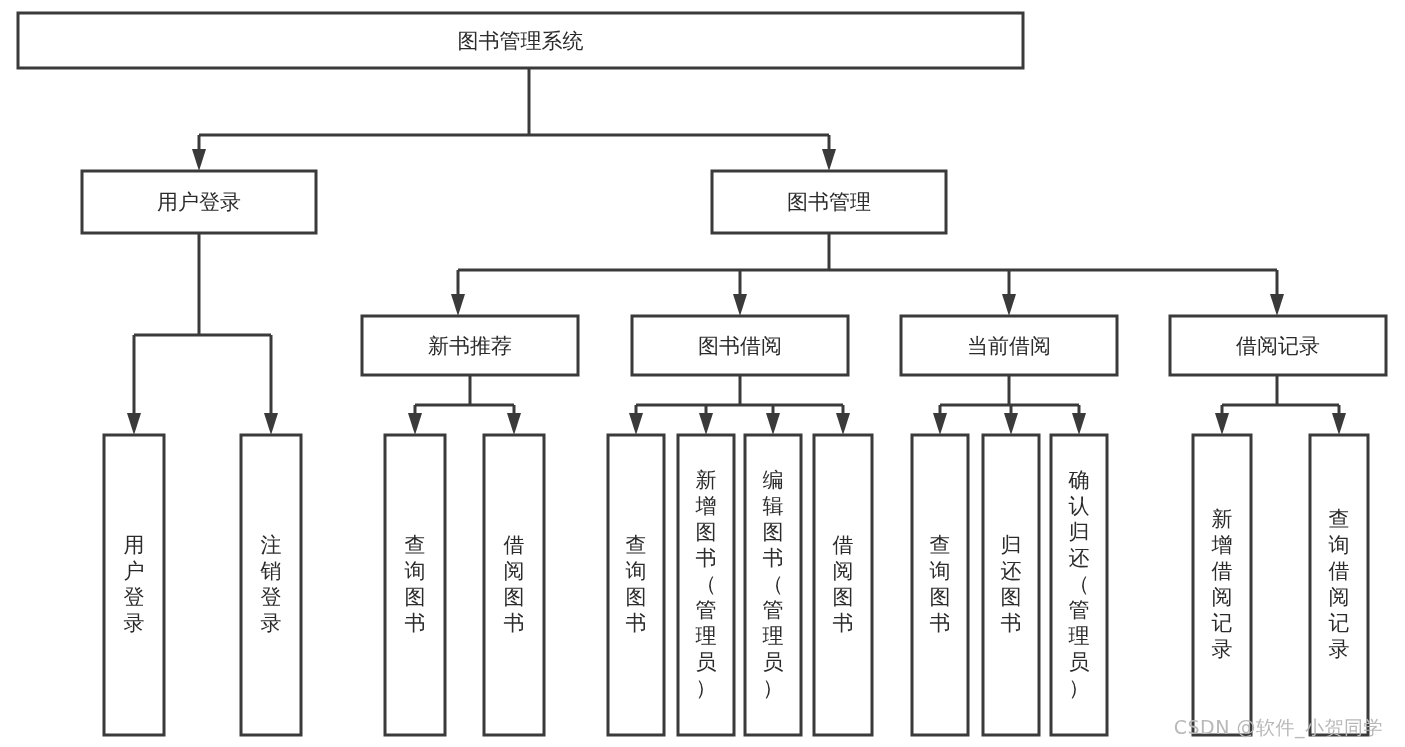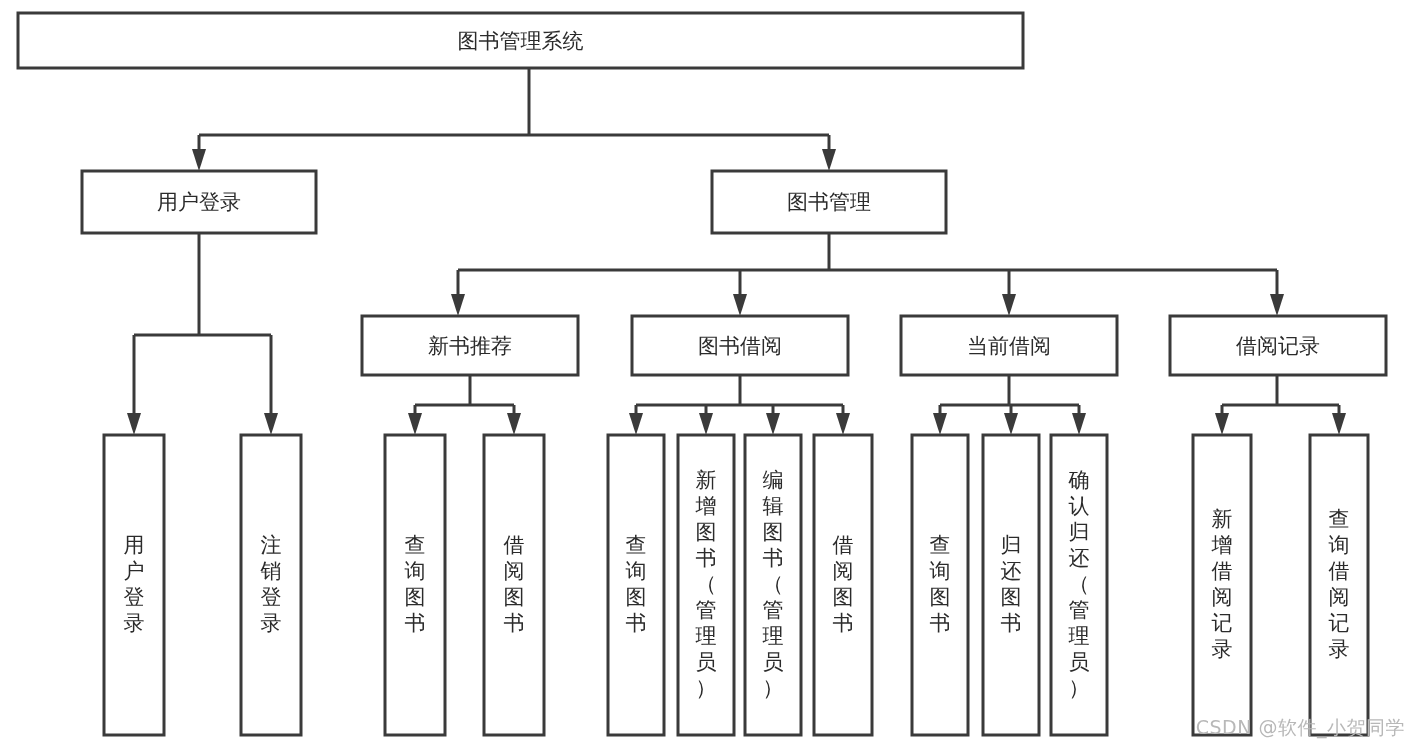--- a/index.html
+++ b/index.html
@@ -37,21 +37,21 @@
     stroke: #3a3a3a;
     stroke-width: 3;
     fill: none;
   }
   .arrow-head {
     fill: #3a3a3a;
     stroke: none;
   }
   .watermark-text {
     position: absolute;
-    right: 0;
+    right: 22px;
     bottom: 6px;
     font-size: 19px;
     color: #b8b8b8;
     font-family: "DejaVu Sans", "Liberation Sans", sans-serif;
     white-space: nowrap;
     letter-spacing: 0.5px;
     pointer-events: none;
   }
 </style>
 </head>

